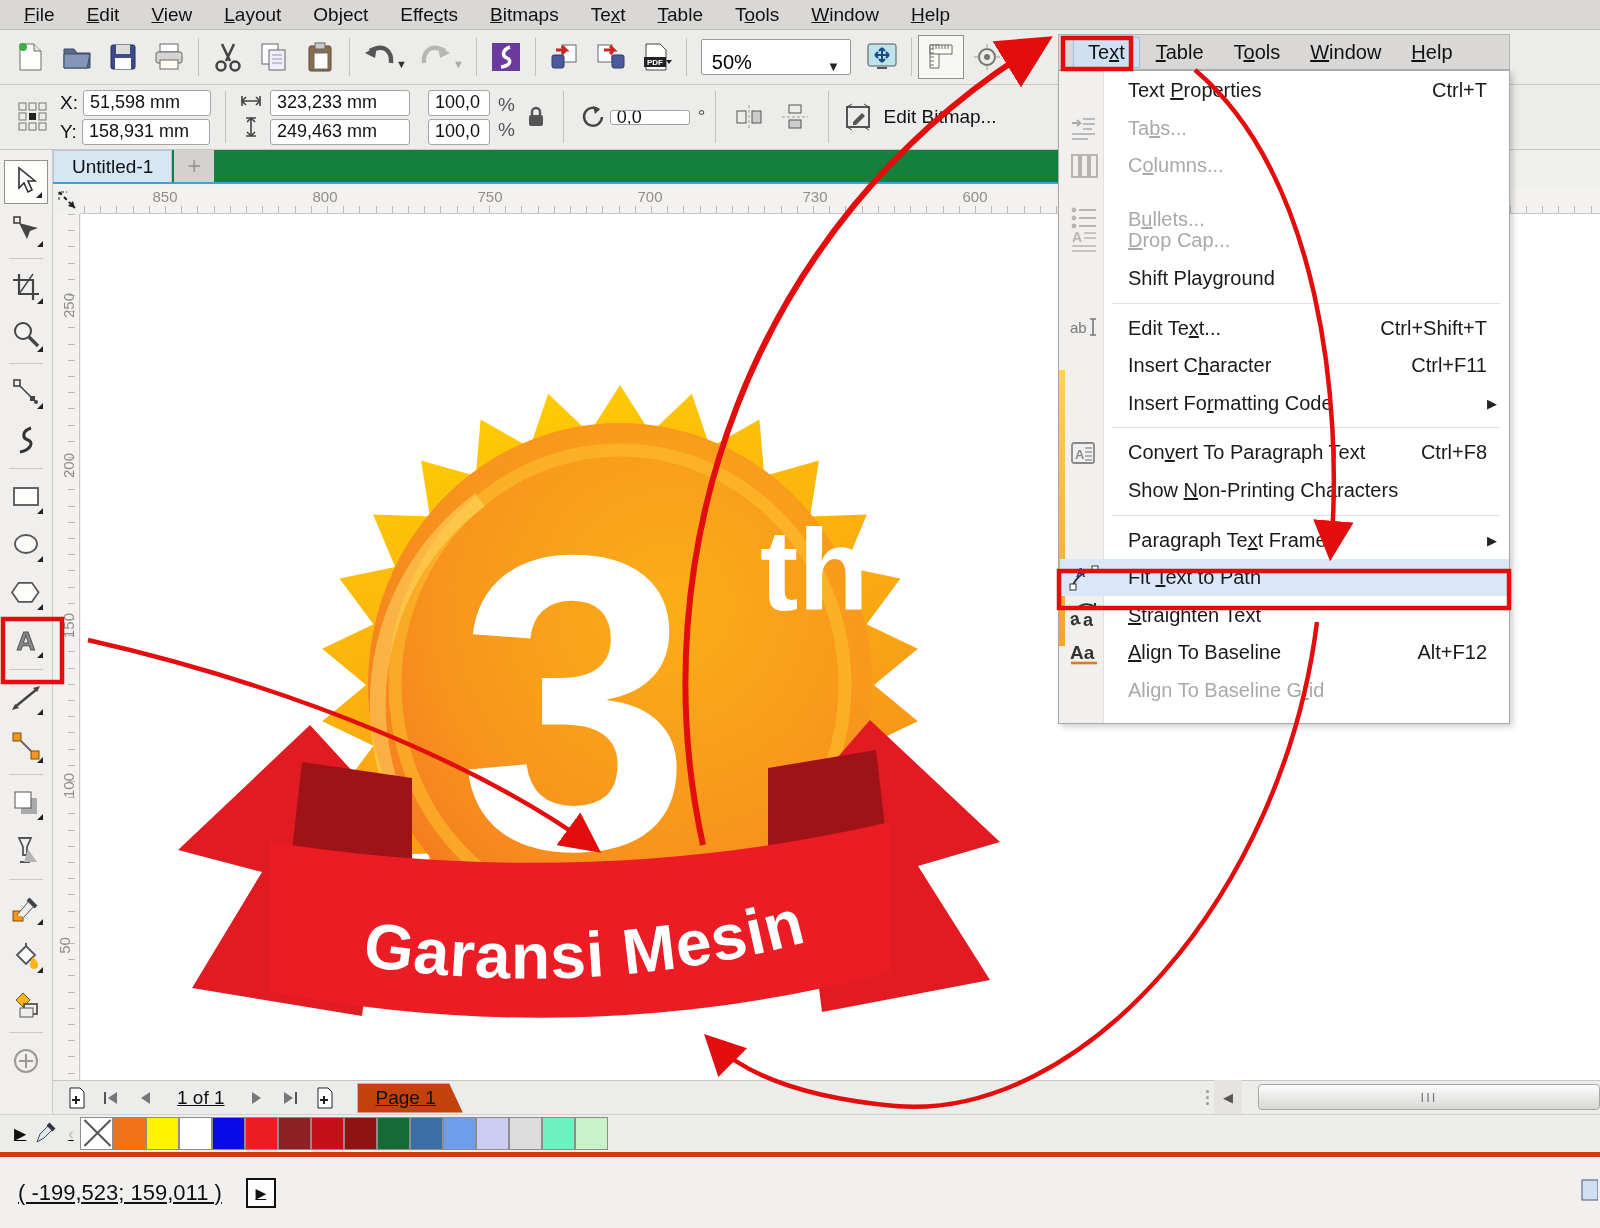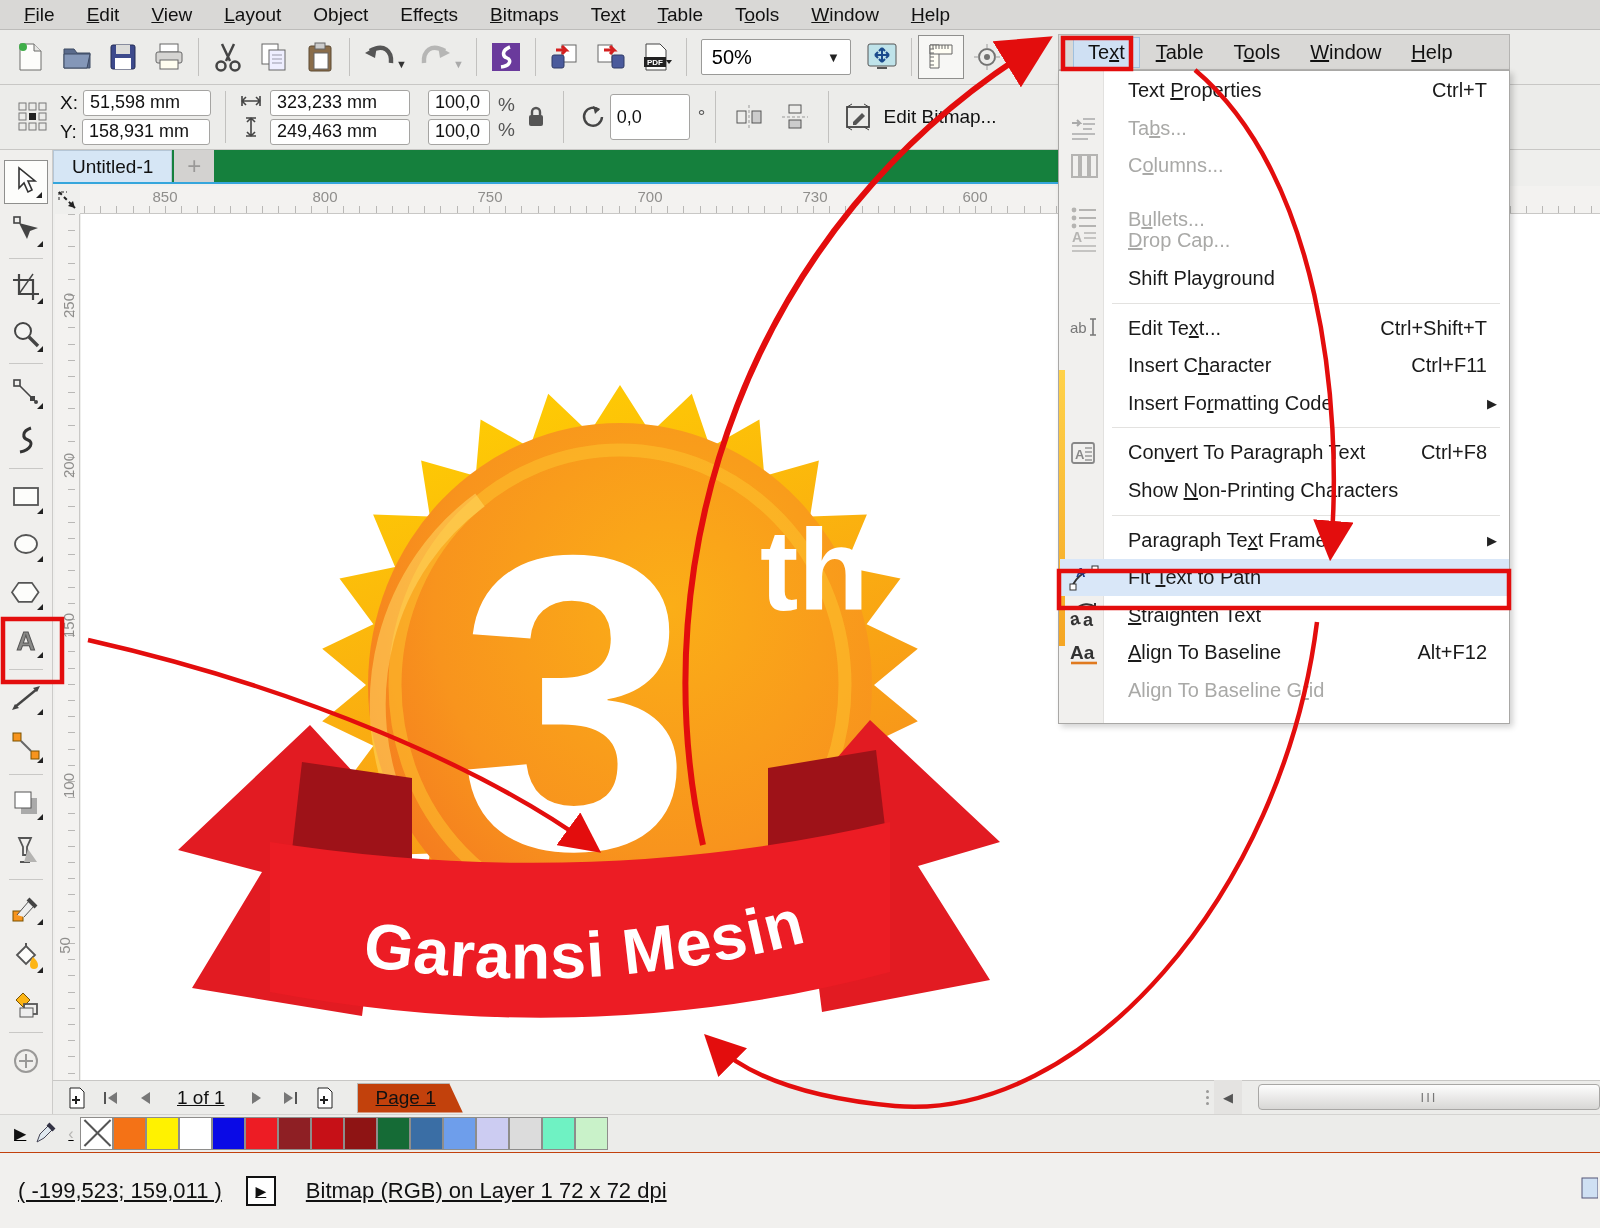--- a/index.html
+++ b/index.html
@@ -12,21 +12,21 @@
   .menubar-item{font-size:19px;color:#111;padding:0 14px;white-space:nowrap;}
   .menubar-item u{text-decoration:underline;}
   
   #toolbar{left:0;top:30px;width:1600px;height:55px;background:#ececea;border-bottom:1px solid #c8c7c5;
     display:flex;align-items:center;padding-left:8px;}
   .tbtn{width:46px;height:44px;display:flex;align-items:center;justify-content:center;flex:0 0 auto;}
   .tsep{width:1px;height:38px;background:#c2c1bf;margin:0 6px;flex:0 0 auto;}
   .caret{font-size:11px;color:#333;margin:14px 6px 0 -6px;}
   .caret.dim{color:#aaa;}
   #zoom-combo{width:150px;height:36px;background:#fff;border:1px solid #9a9a98;border-radius:2px;
-    display:flex;align-items:center;justify-content:space-between;padding:0 10px;font-size:20px;margin:0 8px;}
+    display:flex;align-items:flex-end;justify-content:space-between;padding:0 10px;font-size:20px;margin:0 8px;}
   #rulers-btn{border:1px solid #8f8f8d;background:#f7f7f5;}
   
   #propbar{left:0;top:85px;width:1600px;height:65px;background:#ececea;border-bottom:1px solid #c8c7c5;
     display:flex;align-items:center;padding-left:10px;font-size:19px;color:#111;}
   .pfield{background:#fff;border:1px solid #a5a4a2;border-radius:3px;height:26px;font-size:18px;
     font-family:"Liberation Sans",sans-serif;padding:0 6px;color:#111;}
   .pcol{display:flex;flex-direction:column;gap:3px;margin:0 4px;}
   .prow{display:flex;align-items:center;gap:5px;}
   .psep{width:1px;height:52px;background:#c2c1bf;margin:0 10px;}
   
@@ -75,21 +75,21 @@
   #palettebar{left:0;top:1114px;width:1600px;height:38px;background:#ececea;border-top:1px solid #d4d3d1;
     display:flex;align-items:center;padding-left:6px;}
   #palette-flyout{font-size:16px;color:#111;margin:0 8px;}
   #palette-chevron{color:#b5b4b2;font-size:16px;margin:0 6px;}
   .swatch{width:33px;height:33px;border:1px solid #8e8d8b;margin-right:0;flex:0 0 auto;position:relative;}
   .swatch.none{background:#fff;}
   .swatch.none:before,.swatch.none:after{content:"";position:absolute;left:-2px;top:14px;width:37px;height:2px;background:#555;}
   .swatch.none:before{transform:rotate(45deg);}
   .swatch.none:after{transform:rotate(-45deg);}
   
-  #statusbar{left:0;top:1152px;width:1600px;height:76px;background:#f1f0ee;border-top:1px solid #c2410c;
+  #statusbar{left:0;top:1152px;width:1600px;height:76px;background:#f1f0ee;border-top:5px solid #c2410c;
     display:flex;align-items:center;font-size:22px;color:#111;}
   #status-coords{margin-left:18px;white-space:nowrap;}
   #status-flyout{width:30px;height:30px;border:2px solid #111;background:#fff;display:flex;align-items:center;
     justify-content:center;font-size:14px;margin:0 30px 0 24px;}
   #overlay-menubar{left:1058px;top:34px;width:452px;height:36px;background:#d9d8d6;border:1px solid #b5b4b2;
     display:flex;align-items:center;padding-left:14px;gap:2px;}
   .ov-mitem{font-size:20px;color:#111;padding:3px 14px;white-space:nowrap;}
   .ov-mitem.hl{background:#cfe0f3;border:1px solid #9fc0de;}
   #menu-panel{left:1058px;top:70px;width:452px;height:654px;background:#ffffff;border:1px solid #a9a8a6;
     box-shadow:3px 3px 6px rgba(0,0,0,.18);}
@@ -305,21 +305,21 @@
         <path d="M6 10V7a4 4 0 0 1 8 0v3" fill="none" stroke="#555" stroke-width="2.4"></path>
       </svg>
     </span>
   <span class="psep"></span>
   <span class="tbtn" style="width:36px;">
       <svg width="26" height="26">
         <path d="M20 6A9 9 0 1 0 23 13" fill="none" stroke="#444" stroke-width="2.4"></path>
         <path d="M14 2l7 3-5 5z" fill="#444"></path>
       </svg>
     </span>
-  <input class="pfield" style="width: 80px; height: 46px;" readonly="" value="0,0">
+  <input class="pfield" style="width: 80px; height: 15px;" readonly="" value="0,0">
   <span style="color:#555;margin-left:8px;">°</span>
   <span class="psep"></span>
   <span class="tbtn">
       <svg width="30" height="28">
         <path d="M15 2v24" stroke="#999" stroke-dasharray="3 2"></path>
         <rect x="3" y="8" width="9" height="12" fill="none" stroke="#555"></rect>
         <rect x="18" y="8" width="9" height="12" fill="#ccc" stroke="#555"></rect>
       </svg>
     </span>
   <span class="tbtn">
@@ -607,21 +607,20 @@
       <span class="swatch" style="background: rgb(204, 204, 242);"></span>
       <span class="swatch" style="background: rgb(220, 220, 220);"></span>
       <span class="swatch" style="background: rgb(111, 242, 195);"></span>
       <span class="swatch" style="background: rgb(201, 242, 201);"></span>
     </span>
 </div>
 
 <div id="statusbar" class="abs">
   <span id="status-coords">( -199,523; 159,011 )</span>
   <span id="status-flyout">▶</span>
-  <span>Bitmap (RGB) on Layer 1 72 x 72 dpi</span>
   <span style="margin-left:auto;margin-right:2px;"><svg width="18" height="26">
         <rect x="2" y="3" width="16" height="20" fill="#cfe0f3" stroke="#557"></rect>
       </svg></span>
 </div>
 
 <div id="overlay-menubar" class="abs">
     <span class="ov-mitem hl">Te<u>x</u>t</span>
     <span class="ov-mitem"><u>T</u>able</span>
     <span class="ov-mitem">T<u>o</u>ols</span>
     <span class="ov-mitem"><u>W</u>indow</span>

